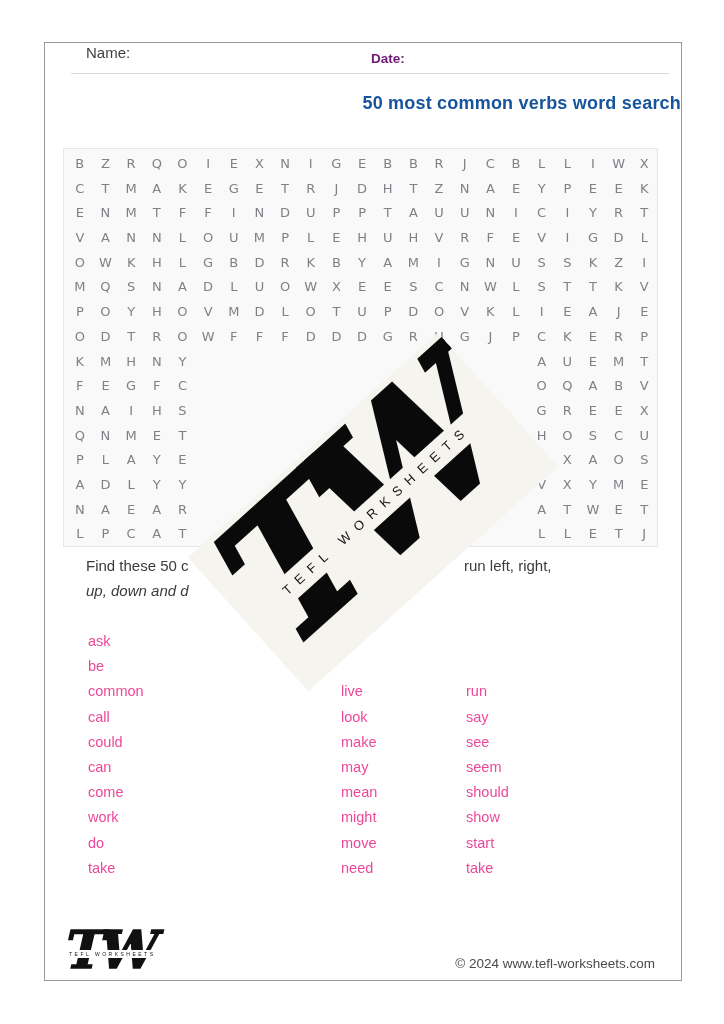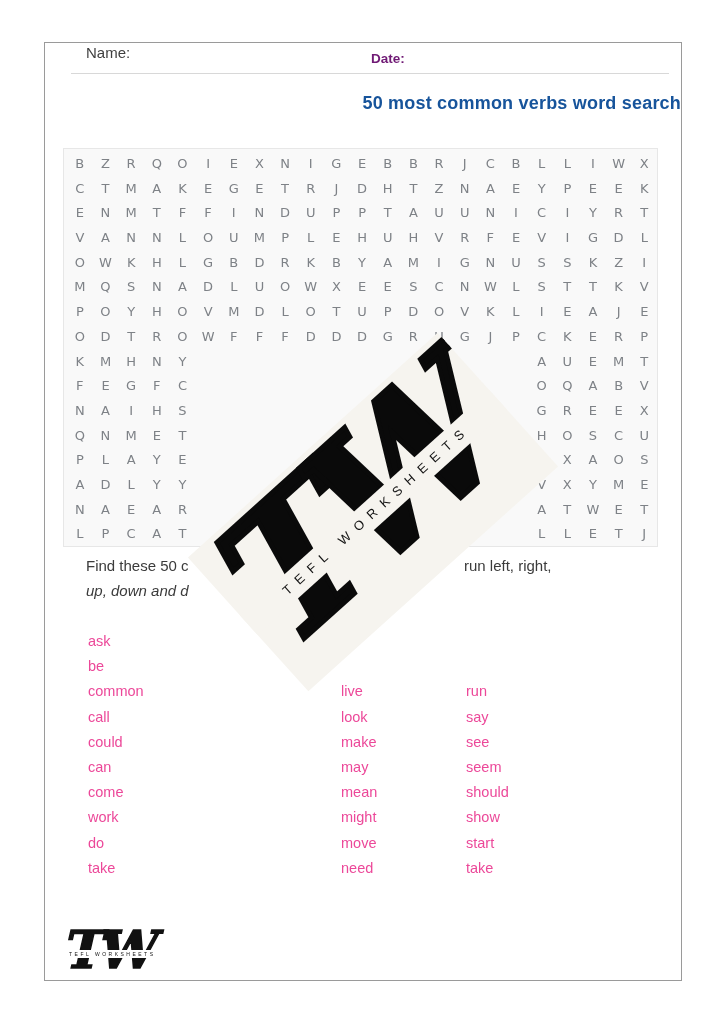--- a/index.html
+++ b/index.html
@@ -519,14 +519,15 @@
   </div>
 
   <div class="footer-logo">
     <span class="logo-big logo-t">T</span>
     <span class="logo-big logo-w">W</span>
     <div class="logo-band">
       <span>TEFL WORKSHEETS</span>
     </div>
   </div>
 
+  <div class="copyright">© 2024 www.tefl-worksheets.com</div>
 
 </div>
 
 </body></html>

